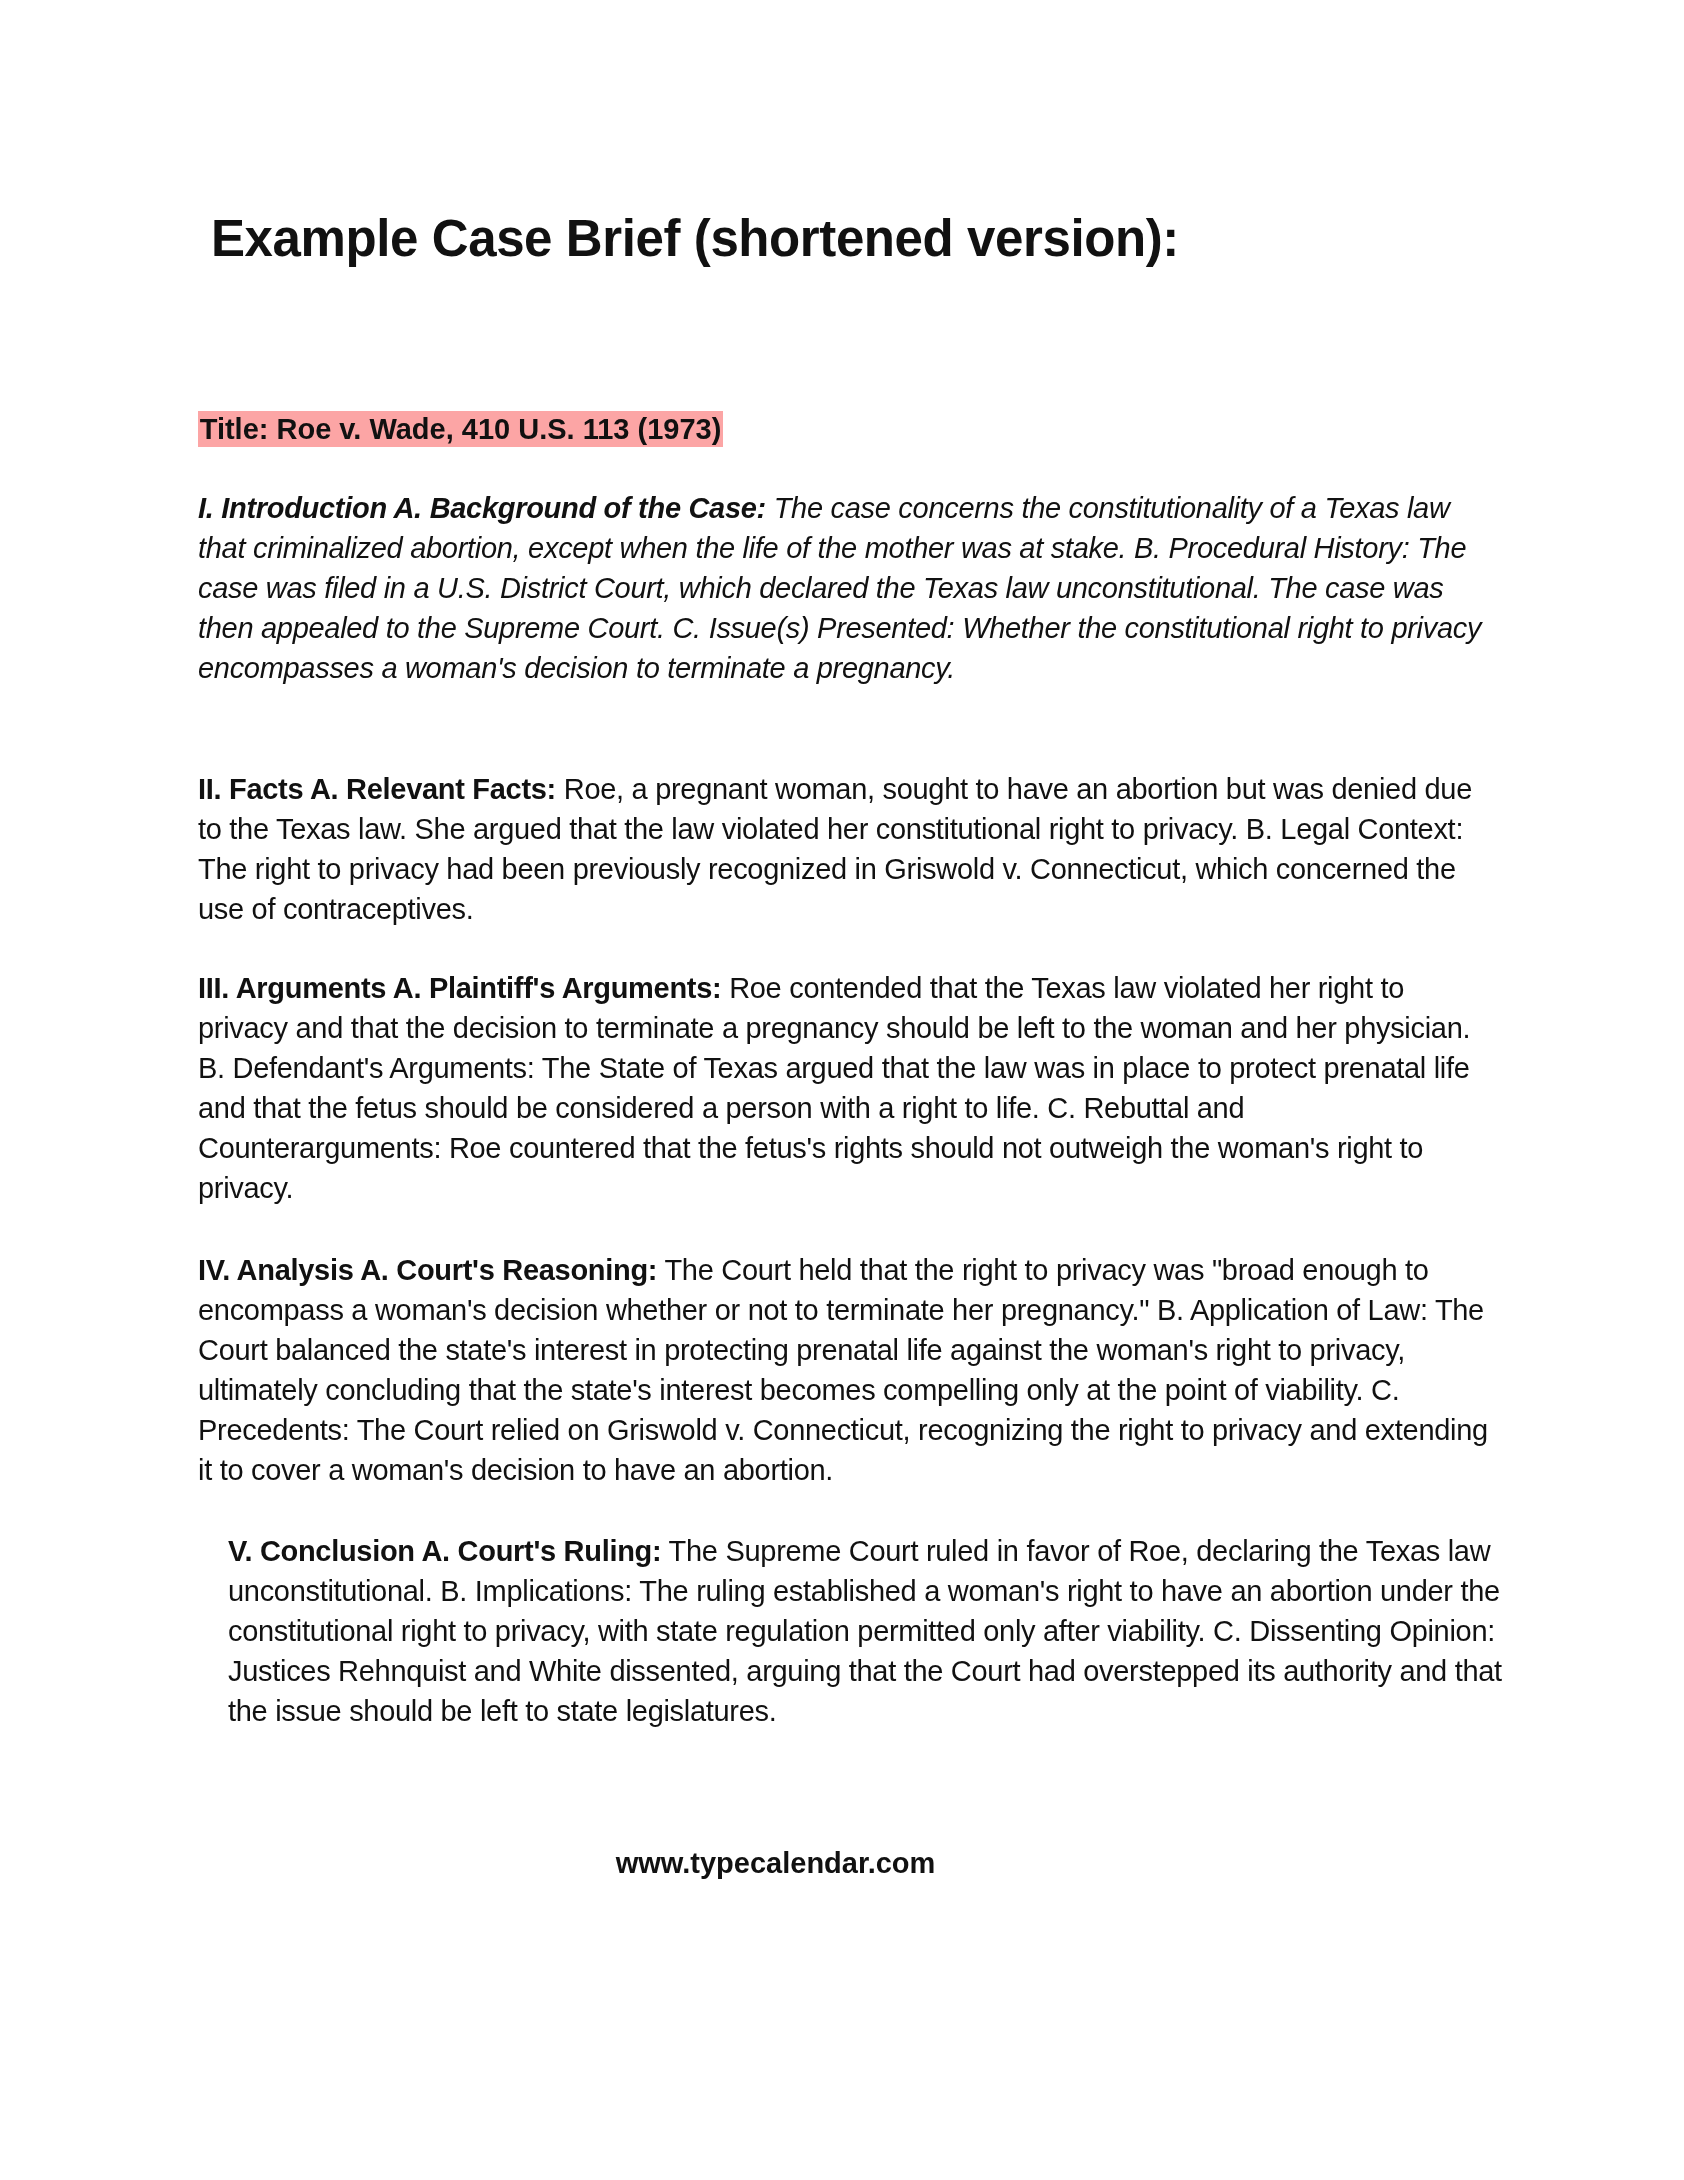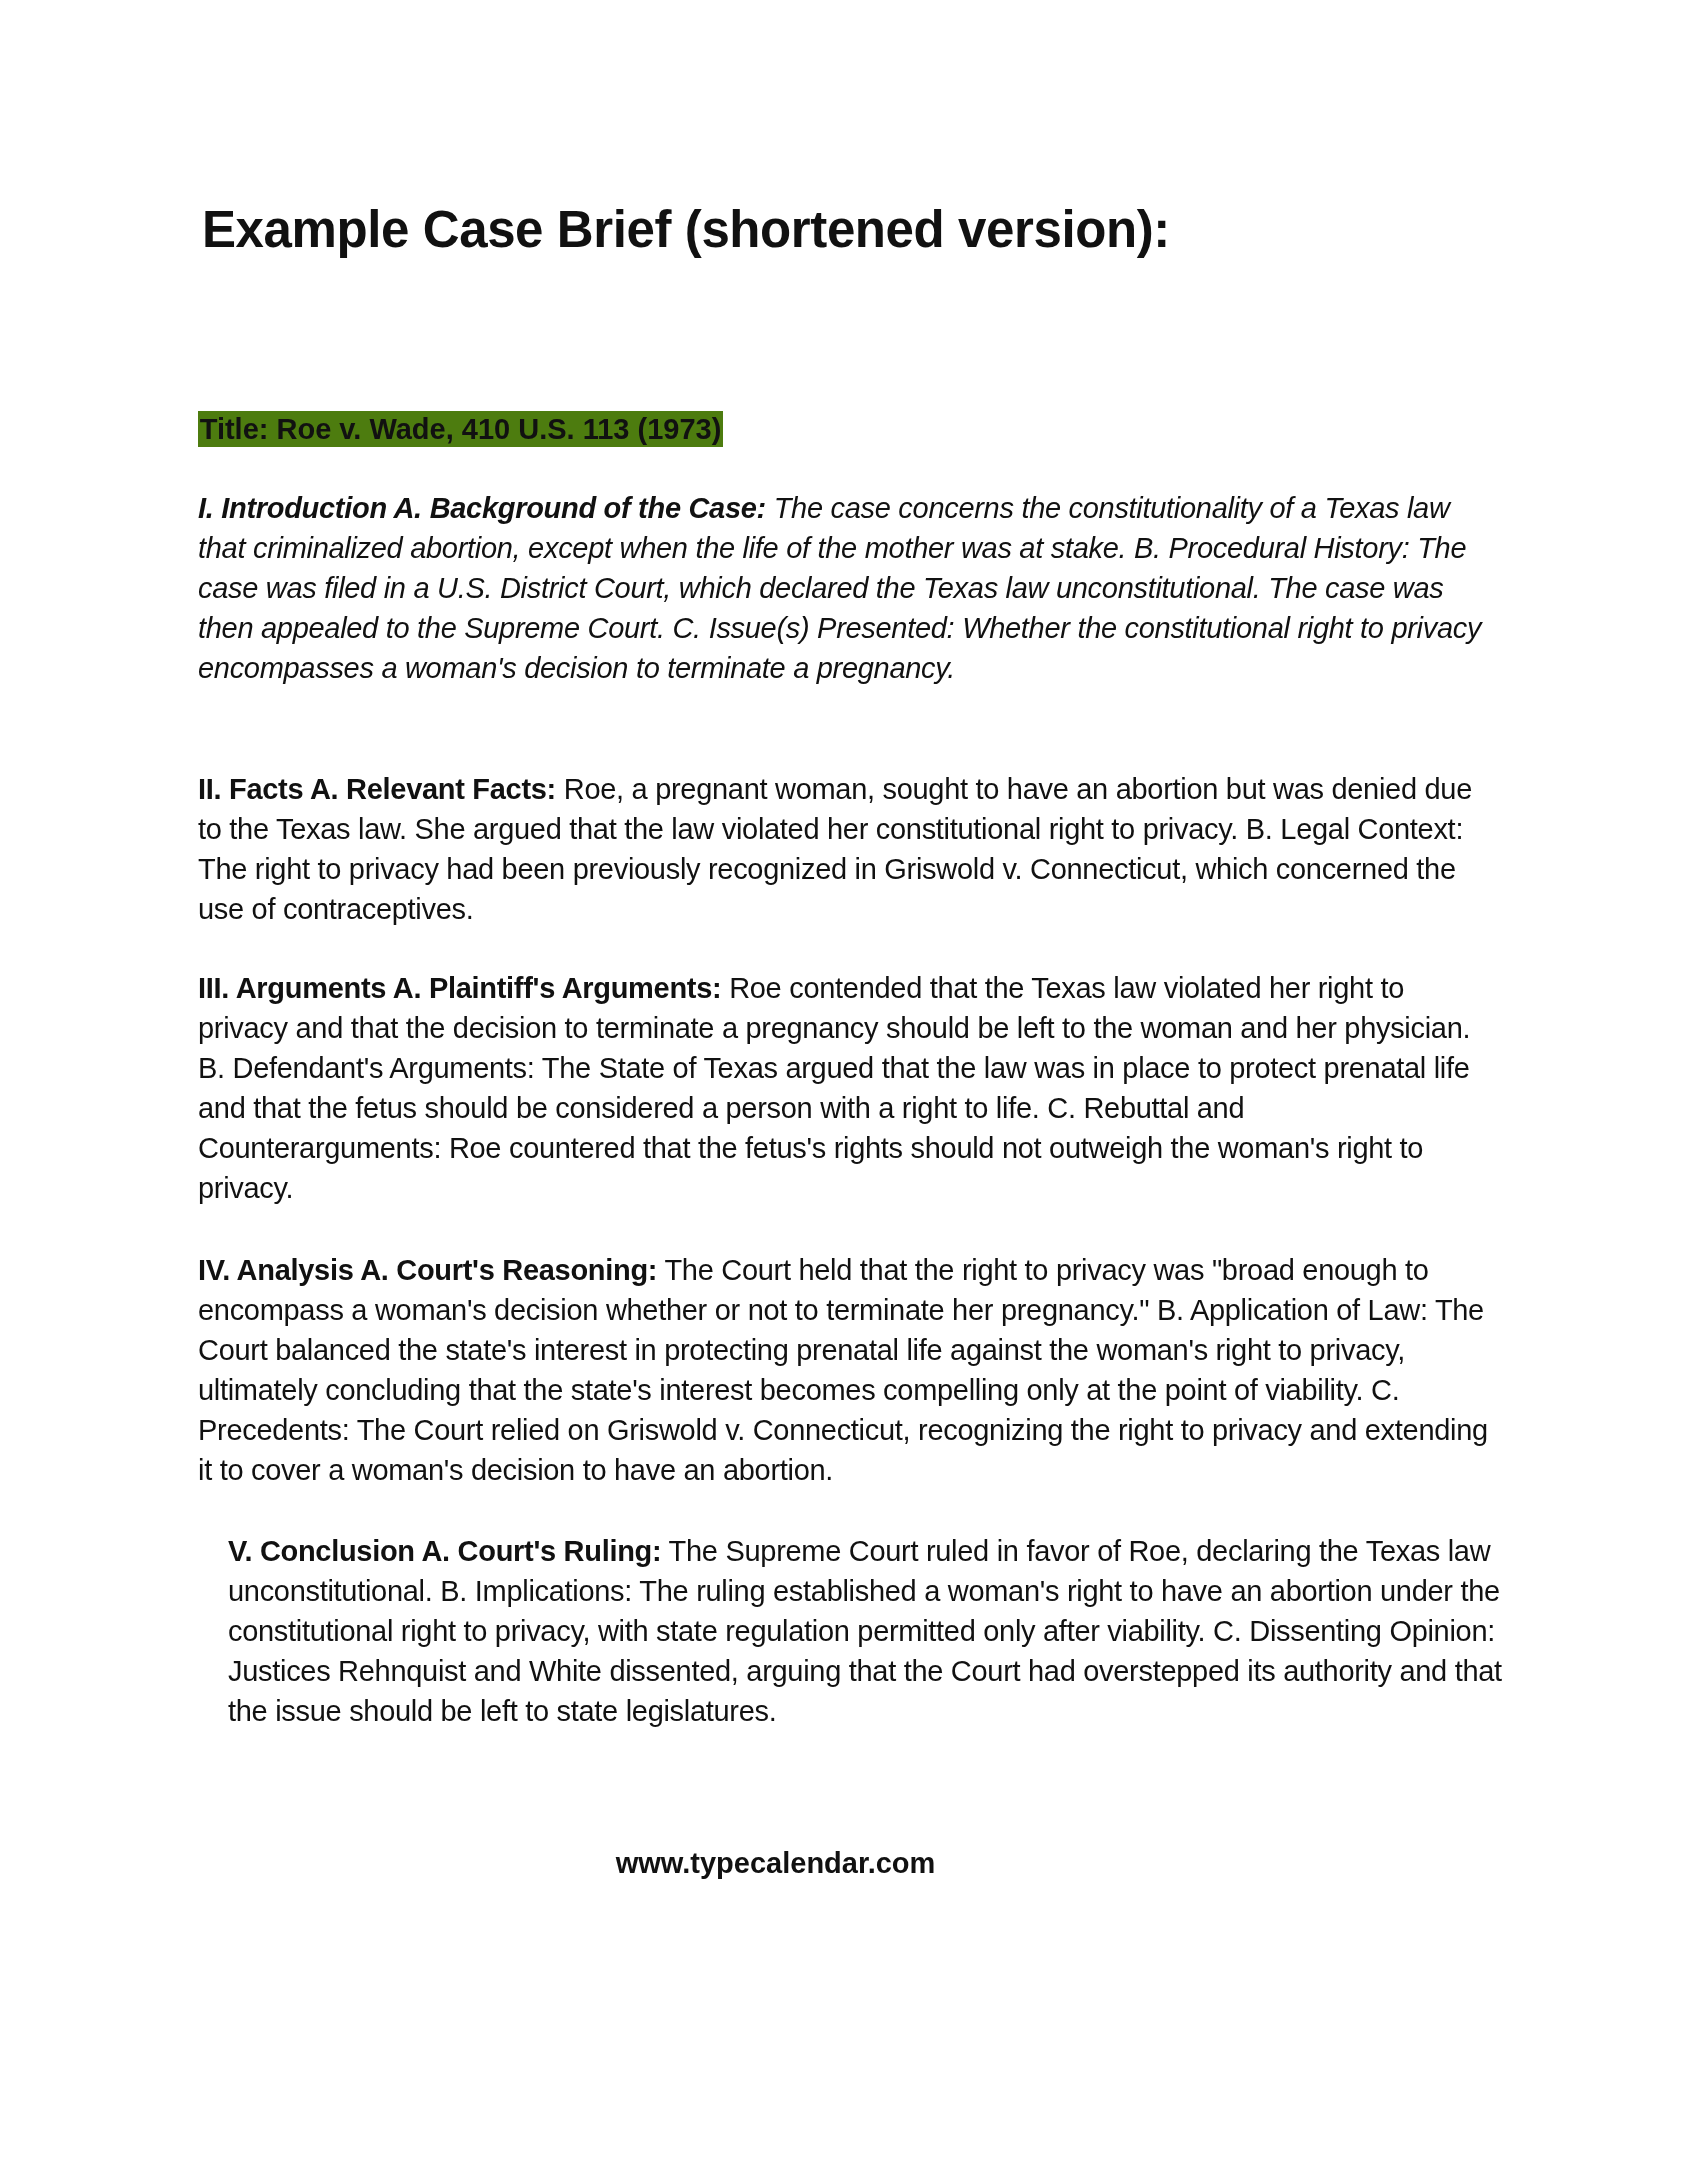--- a/index.html
+++ b/index.html
@@ -1,23 +1,23 @@
 <!DOCTYPE html>
 <html style="font-size:13.6px"><head>
 <meta charset="utf-8">
 <style>
   html, body { margin: 0; padding: 0; background: #ffffff; }
   body { width: 1685px; height: 2181px; position: relative; overflow: hidden;
          font-family: "Liberation Sans", "DejaVu Sans", sans-serif; color: #111111; }
   .page { position: absolute; left: 198px; top: 0; width: 1303px; }
-  .doc-title { position: absolute; top: 196px; left: 0; margin: 4px;
+  .doc-title { position: absolute; top: 196px; left: 0; margin: 13px;
                font-size: 51px; font-weight: bold; letter-spacing: -0.4px; white-space: nowrap; text-align: center; }
   .case-title { position: absolute; top: 409px; left: 0; margin: 0;
                 font-size: 29px; font-weight: bold; line-height: 41px; }
-  .case-title span { background: #4d7c0f; padding: 1.7px 1.7px; }
+  .case-title span { background: #fca5a5; padding: 1.7px 1.7px; }
   .section { position: absolute; left: 0; width: 1295px; margin: 0;
              font-size: 29px; line-height: 40px; letter-spacing: -0.3px; }
   .section b { font-weight: bold; }
   #s1 { top: 488px; font-style: italic; }
   #s2 { top: 769px; }
   #s3 { top: 968px; }
   #s4 { top: 1250px; }
   #s5 { top: 1531px; margin-left: 30px; }
   .footer { position: absolute; top: 1847px; left: 0; width: 1551px; text-align: center;
             font-size: 29px; font-weight: bold; }

